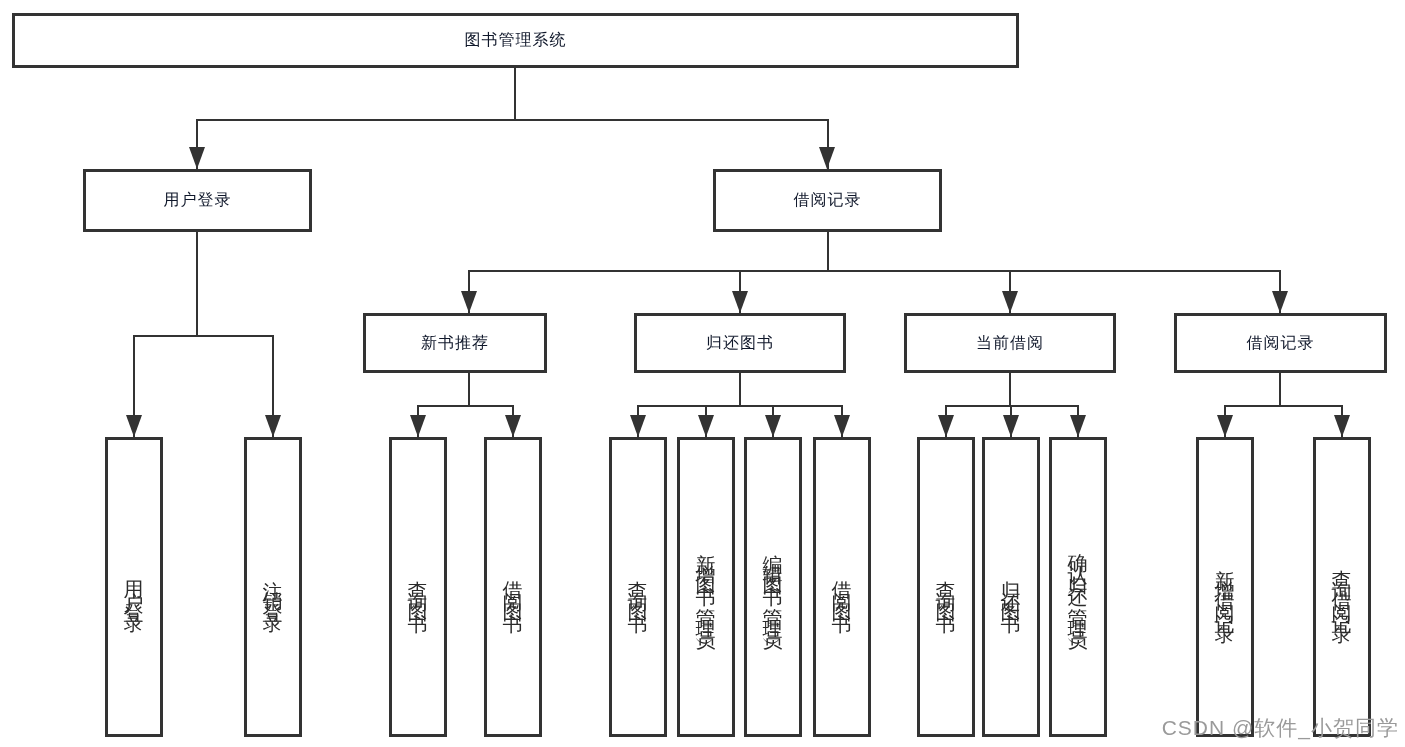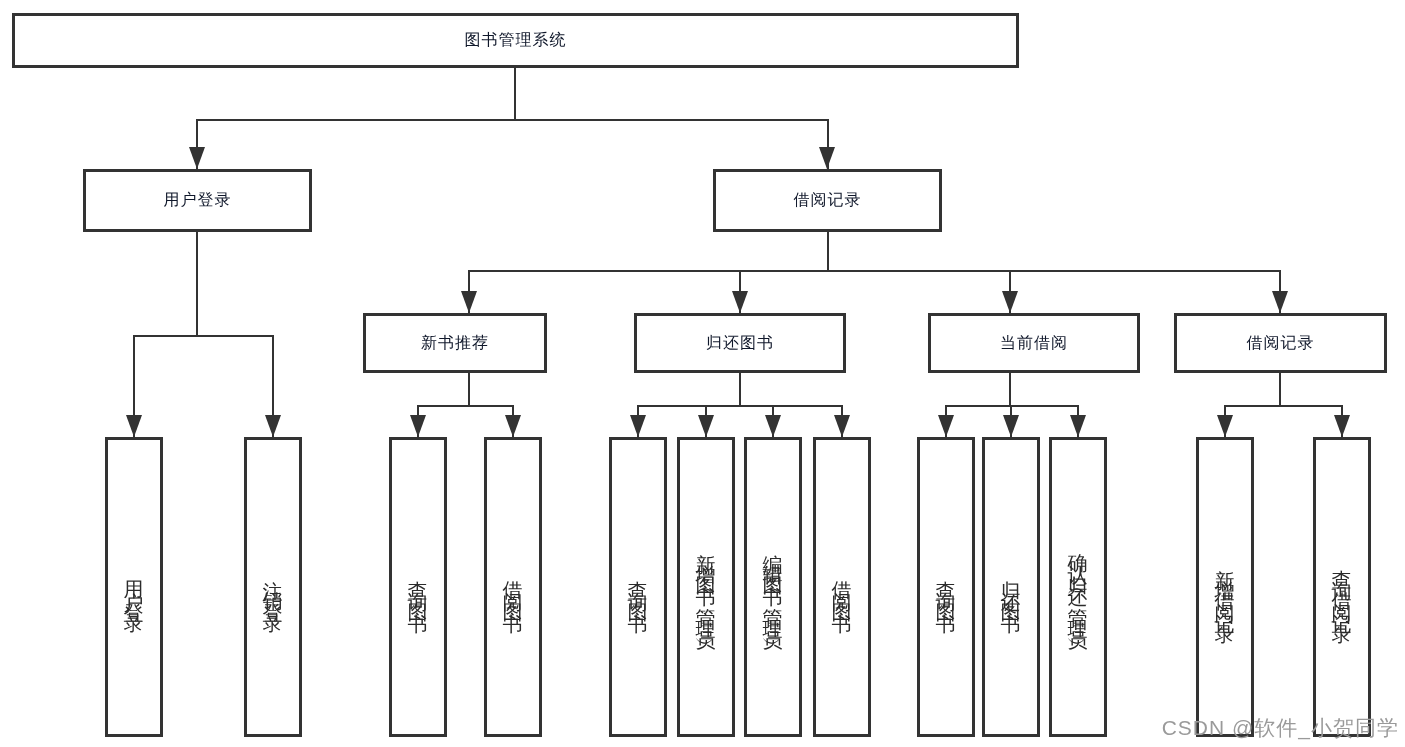--- a/index.html
+++ b/index.html
@@ -107,21 +107,21 @@
   <div class="hbox" style="left:713px;top:169px;width:229px;height:63px;">
     <span>借阅记录</span>
   </div>
 
   <div class="hbox" style="left:363px;top:313px;width:184px;height:60px;">
     <span>新书推荐</span>
   </div>
   <div class="hbox" style="left:634px;top:313px;width:212px;height:60px;">
     <span>归还图书</span>
   </div>
-  <div class="hbox" style="left:904px;top:313px;width:212px;height:60px;margin-left:24px;">
+  <div class="hbox" style="left:904px;top:313px;width:212px;height:60px;">
     <span>当前借阅</span>
   </div>
   <div class="hbox" style="left:1174px;top:313px;width:213px;height:60px;">
     <span>借阅记录</span>
   </div>
 
   <div class="vbox" style="left:105px;">
     <span class="vtext">用户登录</span>
   </div>
   <div class="vbox" style="left:244px;">

